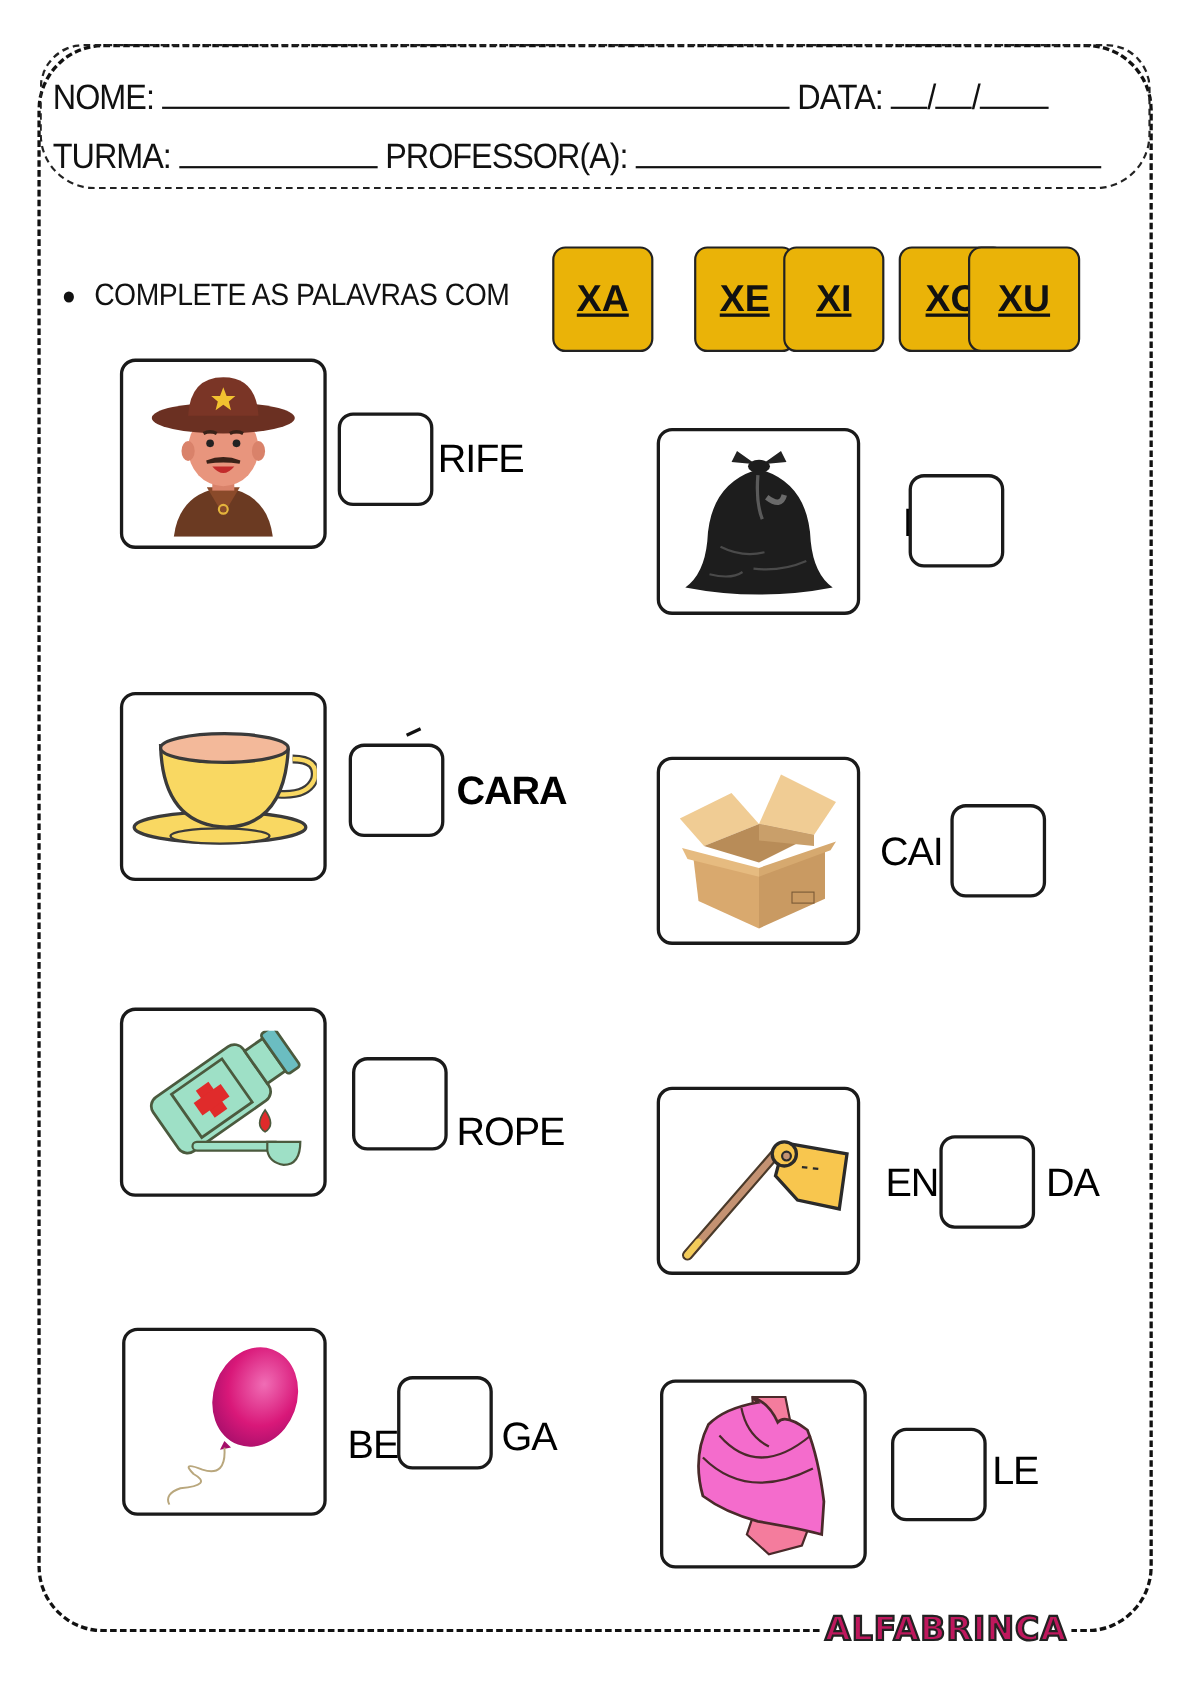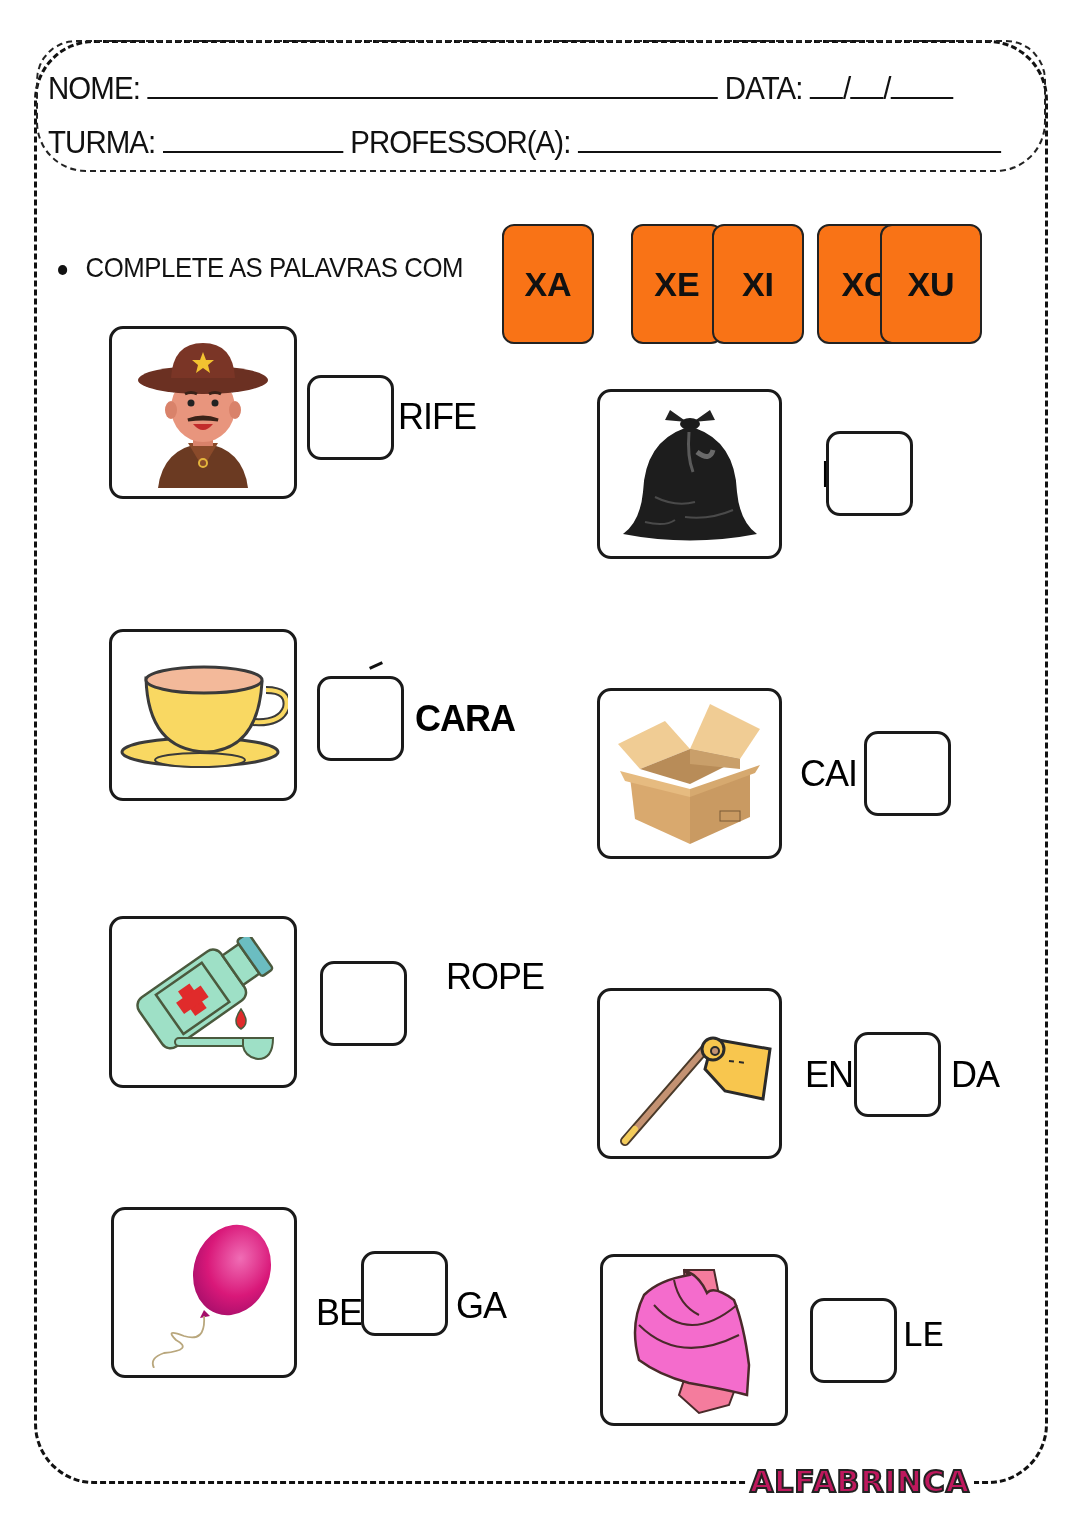--- a/index.html
+++ b/index.html
@@ -20,23 +20,23 @@
   }
   .hdr-line .blank { display: inline-block; border-bottom: 2px solid #111; height: 26px; vertical-align: baseline; }
 
   .instr {
     position: absolute; left: 58px; top: 252px; font-size: 28px; white-space: nowrap;
     transform: scaleX(0.92); transform-origin: left; letter-spacing: -0.5px;
   }
   .instr .bullet { display: inline-block; width: 10px; height: 10px; background: #111; border-radius: 50%; margin-right: 20px; vertical-align: middle; }
 
   .syl {
-    position: absolute; top: 224px; height: 120px; border: 2.5px solid #222; border-radius: 12px;
+    position: absolute; top: 224px; height: 96px; border: 2.5px solid #222; border-radius: 12px;
     display: flex; align-items: center; justify-content: center;
-    font-size: 34px; font-weight: bold; background: #f97316;
+    font-size: 34px; font-weight: bold; background: #eab308; text-decoration: underline;
   }
 
   .pic {
     position: absolute; border: 3px solid #1a1a1a; border-radius: 14px; background: #fff;
     display: flex; align-items: center; justify-content: center; overflow: hidden;
   }
   .ans {
     position: absolute; border: 3px solid #1a1a1a; border-radius: 14px; background: #fff;
   }
   .frag { position: absolute; font-size: 36px; white-space: nowrap; color: #000000; letter-spacing: -1px; }
@@ -154,21 +154,21 @@
       <rect x="38" y="36" width="56" height="48" fill="#9ee0c6" stroke="#4b5a3e" stroke-width="2.5"></rect>
       <rect x="58" y="46" width="14" height="30" fill="#e02b2b"></rect>
       <rect x="50" y="54" width="30" height="14" fill="#e02b2b"></rect>
     </g>
     <path d="M118 72 Q108 86 118 92 Q128 86 118 72Z" fill="#e02b2b" stroke="#4b5a3e" stroke-width="1.5"></path>
     <rect x="52" y="101" width="80" height="8" rx="4" fill="#9ee0c6" stroke="#4b5a3e" stroke-width="2"></rect>
     <path d="M120 101 L150 101 Q150 122 135 122 Q122 120 120 109Z" fill="#9ee0c6" stroke="#4b5a3e" stroke-width="2"></path>
   </svg>
 </div>
 <div class="ans" style="left:320px; top:961px; width:87px; height:85px;"></div>
-<div class="frag" style="left:415px; top:956px;margin-left:31px;">ROPE</div>
+<div class="frag" style="left:415px; top:1008px;">ROPE</div>
 
 <div class="pic" style="left:597px; top:988px; width:185px; height:171px;">
   <svg width="170" height="150" viewBox="0 0 170 150">
     <line x1="20" y1="142" x2="100" y2="50" stroke="#4a3a2a" stroke-width="10" stroke-linecap="round"></line>
     <line x1="20" y1="142" x2="100" y2="50" stroke="#c49272" stroke-width="6" stroke-linecap="round"></line>
     <line x1="20" y1="142" x2="30" y2="130" stroke="#f3cc5a" stroke-width="6" stroke-linecap="round"></line>
     <path d="M108 40 L165 50 L158 100 L120 92 L100 70 Z" fill="#f8c64e" stroke="#2a2a2a" stroke-width="3"></path>
     <circle cx="108" cy="50" r="11" fill="#f8c64e" stroke="#2a2a2a" stroke-width="3"></circle>
     <circle cx="110" cy="52" r="4" fill="#c49272" stroke="#2a2a2a" stroke-width="2"></circle>
     <line x1="124" y1="62" x2="142" y2="64" stroke="#2a2a2a" stroke-width="2" stroke-dasharray="5 5"></line>
@@ -197,15 +197,15 @@
 <div class="frag" style="left:456px; top:1273px;margin-top:12px;">GA</div>
 
 <div class="pic" style="left:600px; top:1254px; width:188px; height:172px;">
   <svg width="150" height="150" viewBox="0 0 150 150">
     <path d="M65 5 L95 5 L100 30 L125 100 L110 140 L80 148 L60 130 L70 100 Z" fill="#f47c9d" stroke="#4a2a2a" stroke-width="2"></path>
     <path d="M65 5 L70 10 Q40 15 25 30 Q10 60 20 95 Q40 110 70 118 Q110 125 128 130 L130 100 Q125 60 115 35 Q95 20 88 28 Q80 10 65 5Z" fill="#f46ccc" stroke="#4a2a2a" stroke-width="2.5"></path>
     <path d="M35 40 Q70 80 118 40 M20 60 Q60 100 120 70 M55 15 Q60 40 80 50" stroke="#4a2a2a" stroke-width="2" fill="none"></path>
   </svg>
 </div>
 <div class="ans" style="left:810px; top:1298px; width:87px; height:85px;"></div>
-<div class="frag" style="left:902px; top:1316px;font-family:Liberation Mono, monospace;">LE</div>
+<div class="frag" style="left:902px; top:1316px;">LE</div>
 
 <div class="brand">ALFABRINCA</div>
 
 </body></html>

